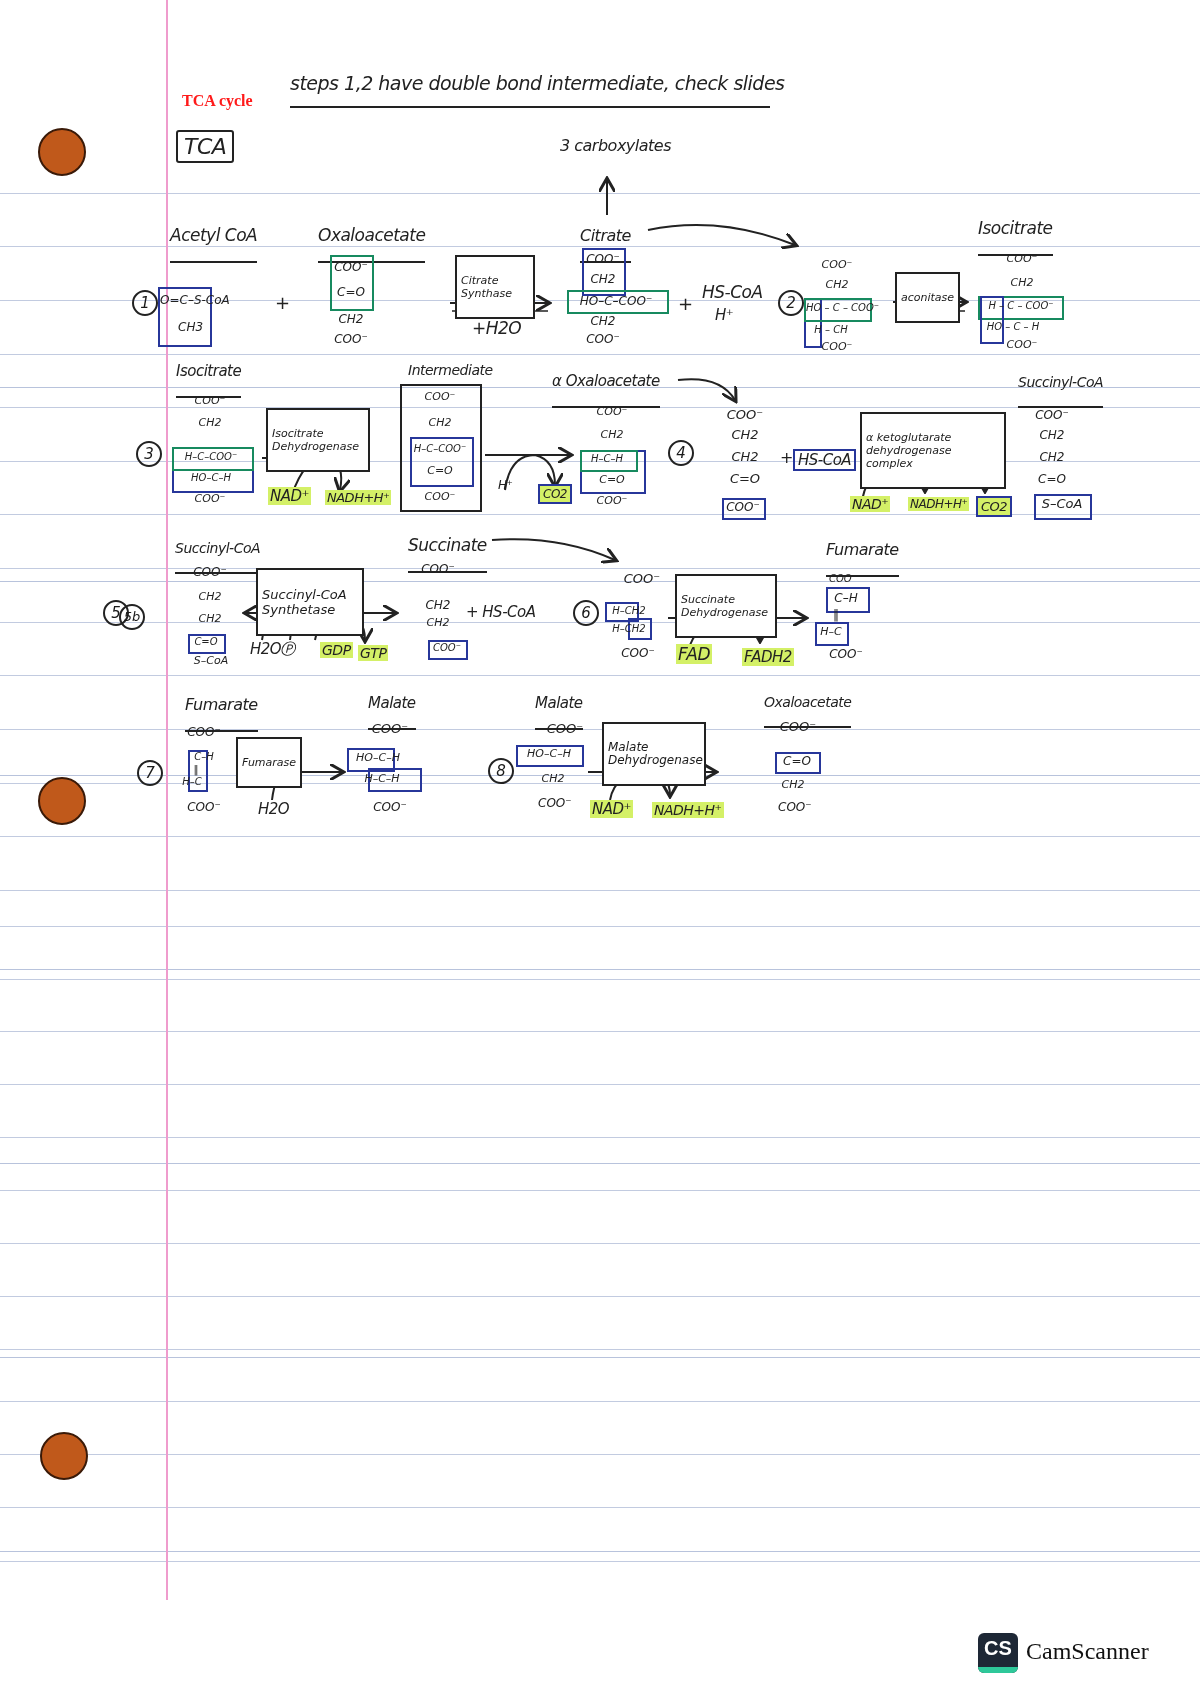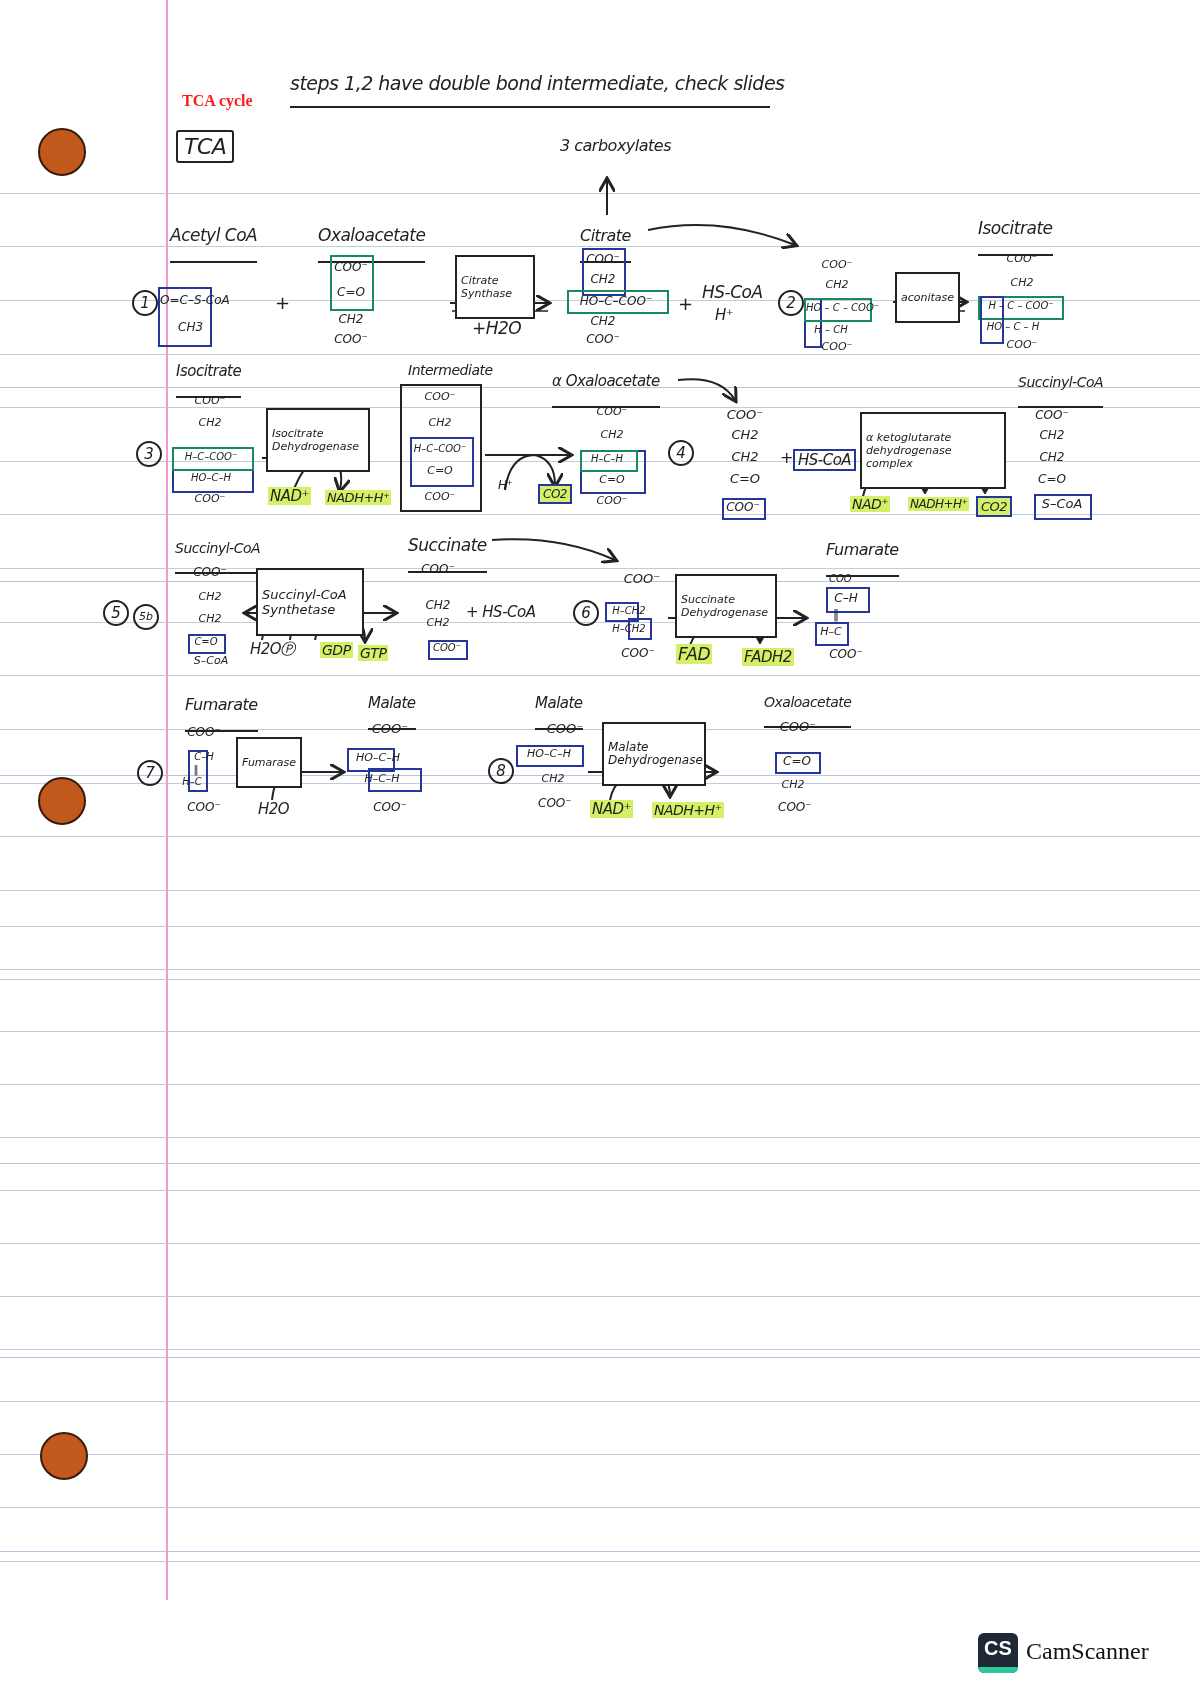--- a/index.html
+++ b/index.html
@@ -214,21 +214,21 @@
 
 <div class="hw ul" style="left:1018px;top:374px;font-size:14px">Succinyl-CoA</div>
 <div class="struct" style="left:1032px;top:408px;width:40px;font-size:12px">COO⁻</div>
 <div class="struct" style="left:1032px;top:428px;width:40px;font-size:12px">CH2</div>
 <div class="struct" style="left:1032px;top:450px;width:40px;font-size:12px">CH2</div>
 <div class="struct" style="left:1032px;top:472px;width:40px;font-size:12px">C=O</div>
 <div class="box blue" style="left:1034px;top:494px;width:54px;height:22px"></div>
 <div class="struct" style="left:1036px;top:497px;width:52px;font-size:13px">S–CoA</div>
 
 <div class="num" style="left:103px;top:600px">5</div>
-<div class="num" style="left:133px;top:604px;font-size:11px">5b</div>
+<div class="num" style="left:119px;top:604px;font-size:13px">5b</div>
 <div class="hw ul" style="left:175px;top:540px;font-size:14px">Succinyl-CoA</div>
 <div class="struct" style="left:190px;top:565px;width:40px;font-size:12px">COO⁻</div>
 <div class="struct" style="left:190px;top:590px;width:40px;font-size:11px">CH2</div>
 <div class="struct" style="left:190px;top:612px;width:40px;font-size:11px">CH2</div>
 <div class="box blue" style="left:188px;top:634px;width:34px;height:16px"></div>
 <div class="struct" style="left:190px;top:635px;width:32px;font-size:10px">C=O</div>
 <div class="struct" style="left:186px;top:654px;width:50px;font-size:11px">S–CoA</div>
 <div class="enz" style="left:256px;top:568px;width:96px;white-space:normal;font-size:13px;line-height:15px">Succinyl-CoA Synthetase</div>
 <div class="hw" style="left:250px;top:640px;font-size:15px">H2O</div>
 <div class="hw" style="left:280px;top:640px;font-size:15px">Ⓟ</div>

